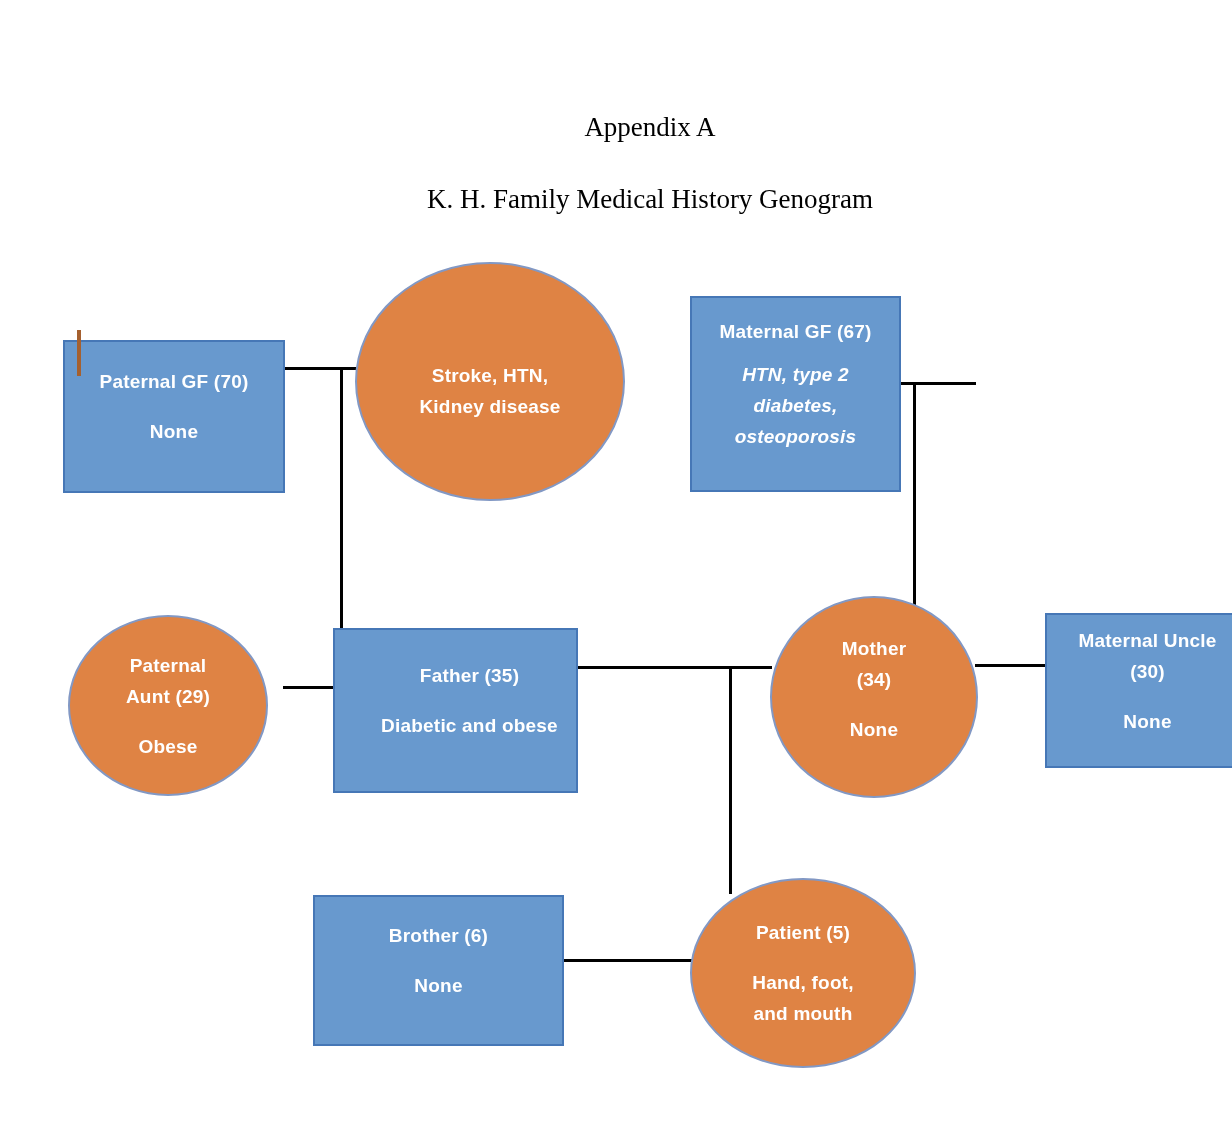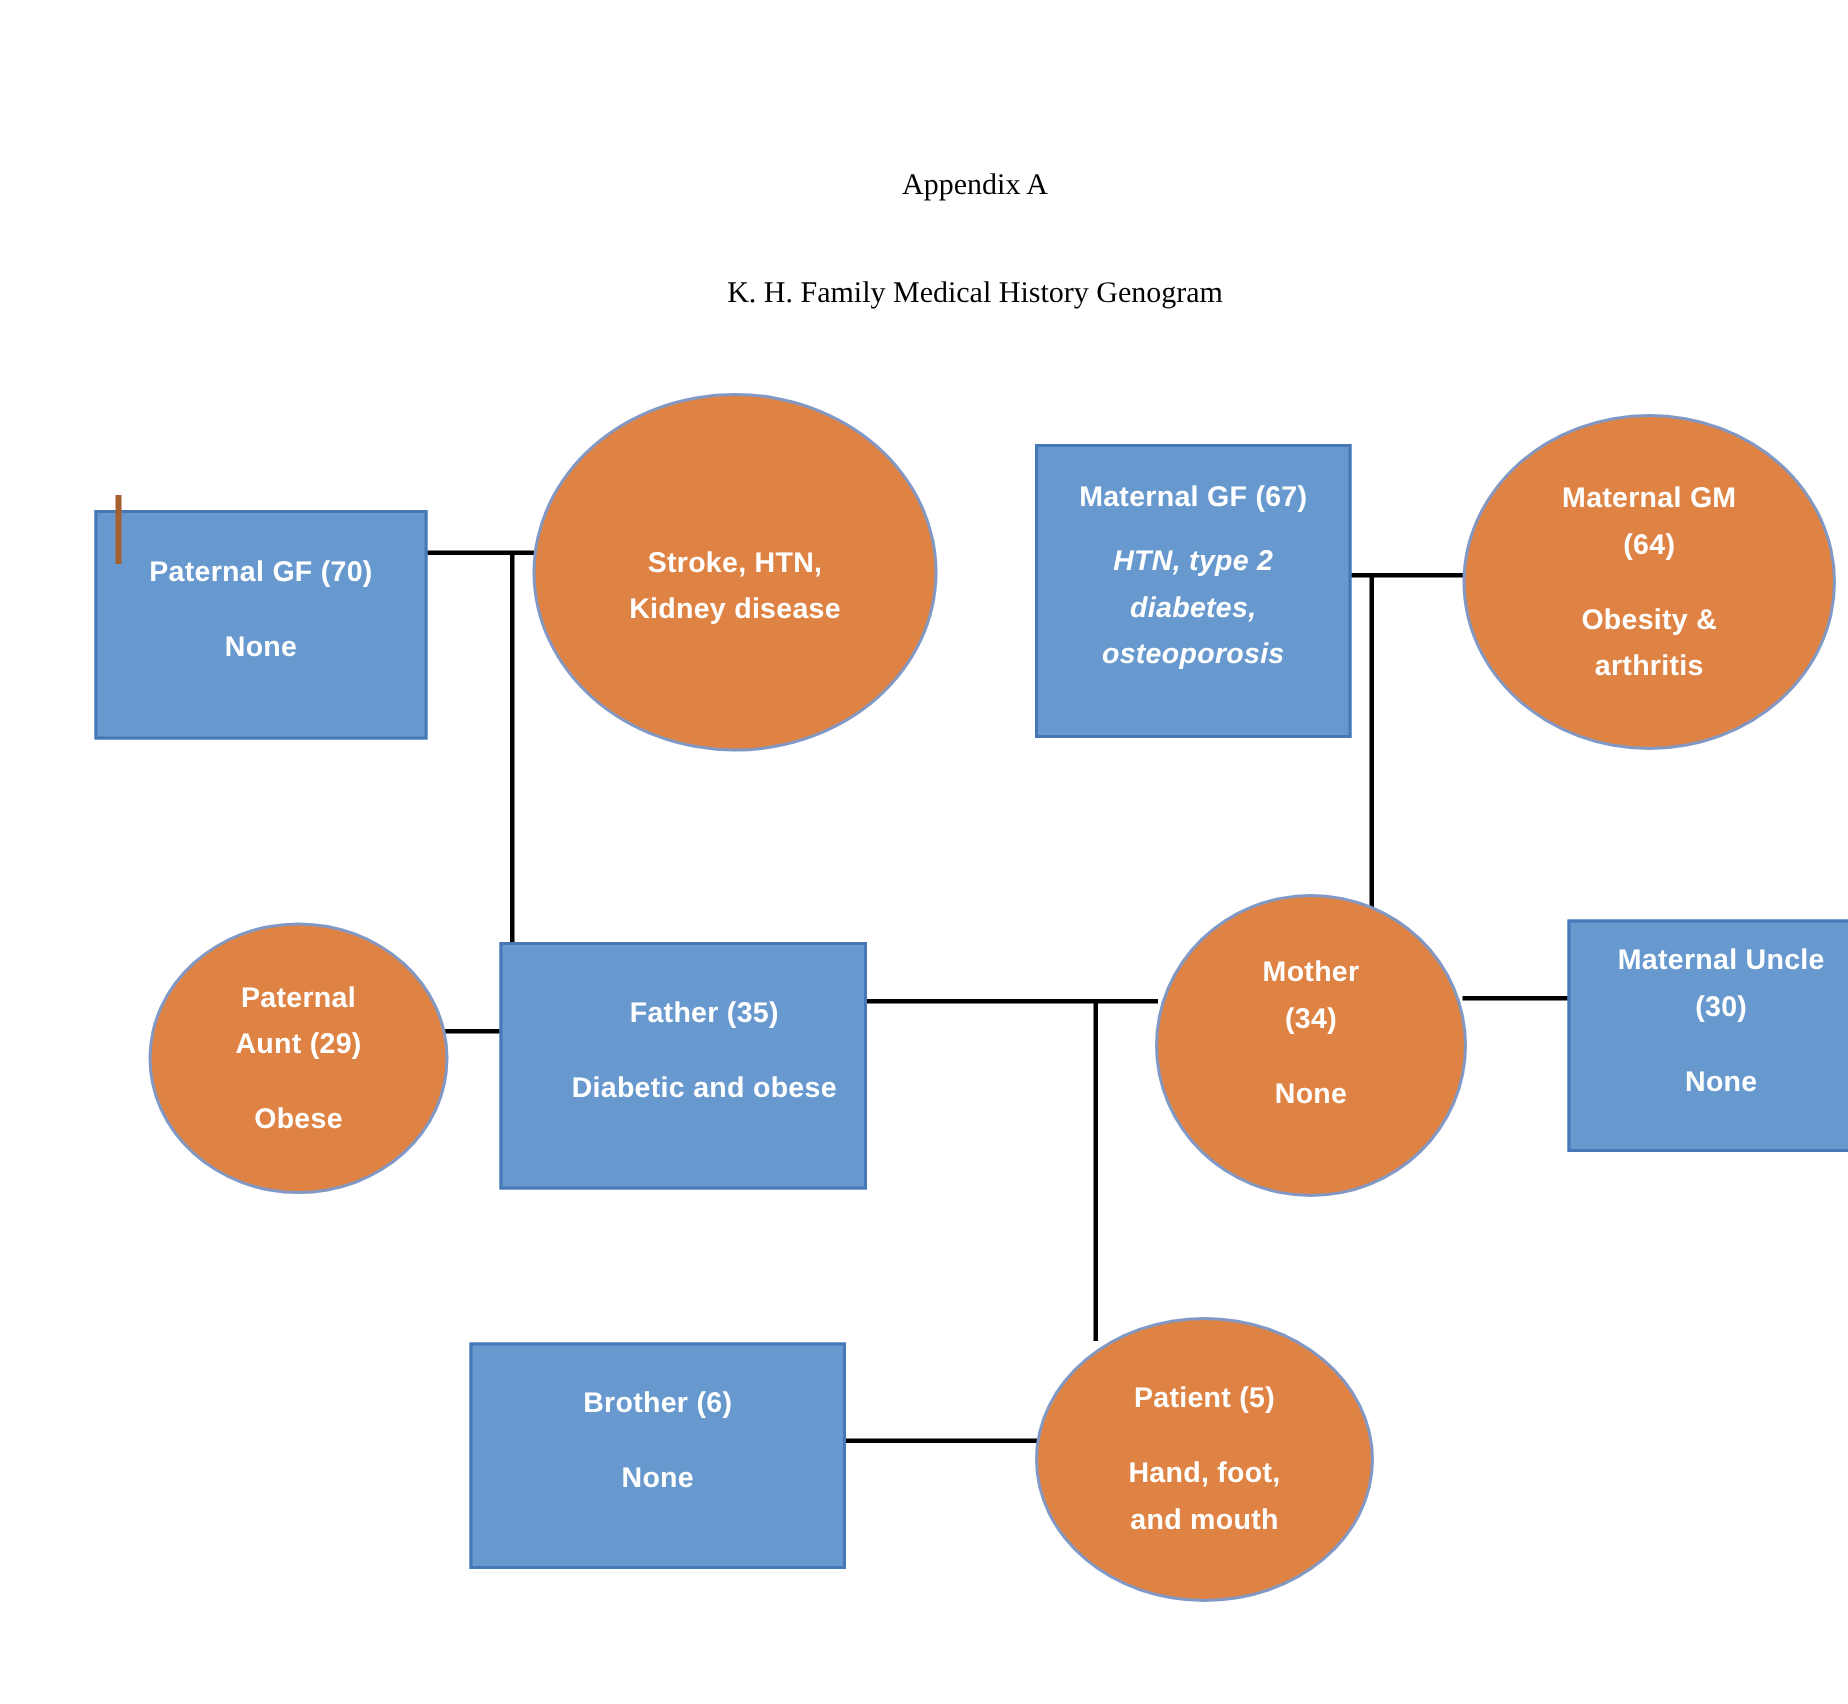--- a/index.html
+++ b/index.html
@@ -12,21 +12,21 @@
     overflow: hidden;
     font-family: "Liberation Sans", sans-serif;
   }
   .title {
     position: absolute;
     left: 650px;
     transform: translateX(-50%);
     white-space: nowrap;
     color: #000000;
     font-family: "Liberation Serif", serif;
-    font-size: 20px;
+    font-size: 27px;
     font-weight: 400;
   }
   #title-line1 { top: 112px; }
   #title-line2 { top: 184px; }
 
   .line { position: absolute; background: #000000; }
 
   .node {
     position: absolute;
     display: flex;
@@ -54,21 +54,21 @@
   }
   .node .conditions { margin-top: 19px; }
   .node.nogap .conditions { margin-top: 12px; font-style: italic; }
   .node.pad-b16 { padding-bottom: 16px; }
 
   
   #node-paternal-gf    { left: 63px;   top: 308px; width: 222px; height: 153px; margin-top: 32px; }
   #node-paternal-gm    { left: 355px;  top: 262px; width: 270px; height: 239px; }
   #node-maternal-gf    { left: 690px;  top: 296px; width: 211px; height: 196px; }
   #node-maternal-gm    { left: 975px;  top: 276px; width: 249px; height: 224px; }
-  #node-paternal-aunt  { left: 99px;   top: 615px; width: 200px; height: 181px; }
+  #node-paternal-aunt  { left: 68px;   top: 615px; width: 200px; height: 181px; }
   #node-father         { left: 333px;  top: 628px; width: 245px; height: 165px; padding-left: 28px; }
   #node-mother         { left: 770px;  top: 596px; width: 208px; height: 202px; }
   #node-maternal-uncle { left: 1045px; top: 613px; width: 205px; height: 155px; }
   #node-brother        { left: 313px;  top: 895px; width: 251px; height: 151px; }
   #node-patient        { left: 690px;  top: 878px; width: 226px; height: 190px; }
 
   
   #line-paternal-couple  { left: 284px; top: 367px; width: 72px;  height: 3px; }
   #line-paternal-descent { left: 340px; top: 368px; width: 3px;   height: 261px; }
   #line-maternal-couple  { left: 899px; top: 382px; width: 77px;  height: 3px; }
@@ -115,26 +115,20 @@
 Kidney disease</span>
   </div>
 
   <div class="node rect nogap" id="node-maternal-gf">
     <span class="name">Maternal GF (67)</span>
     <span class="conditions">HTN, type 2
 diabetes,
 osteoporosis</span>
   </div>
 
-  <div class="node ellipse" id="node-maternal-gm">
-    <span class="name">Maternal GM
-(64)</span>
-    <span class="conditions">Obesity &amp;
-arthritis</span>
-  </div>
 
   <div class="node ellipse" id="node-paternal-aunt">
     <span class="name">Paternal
 Aunt (29)</span>
     <span class="conditions">Obese</span>
   </div>
 
   <div class="node rect" id="node-father">
     <span class="name">Father (35)</span>
     <span class="conditions">Diabetic and obese</span>

